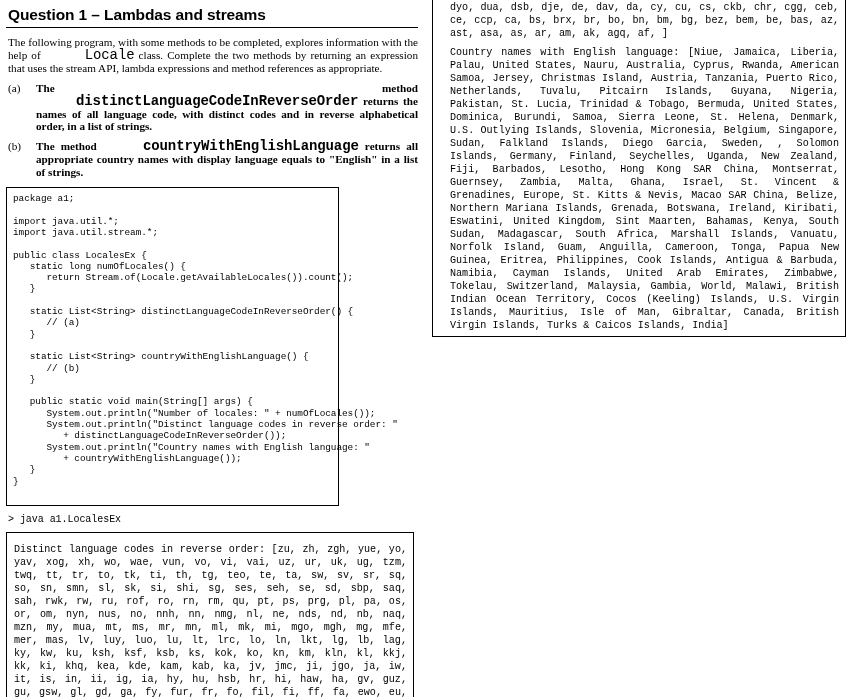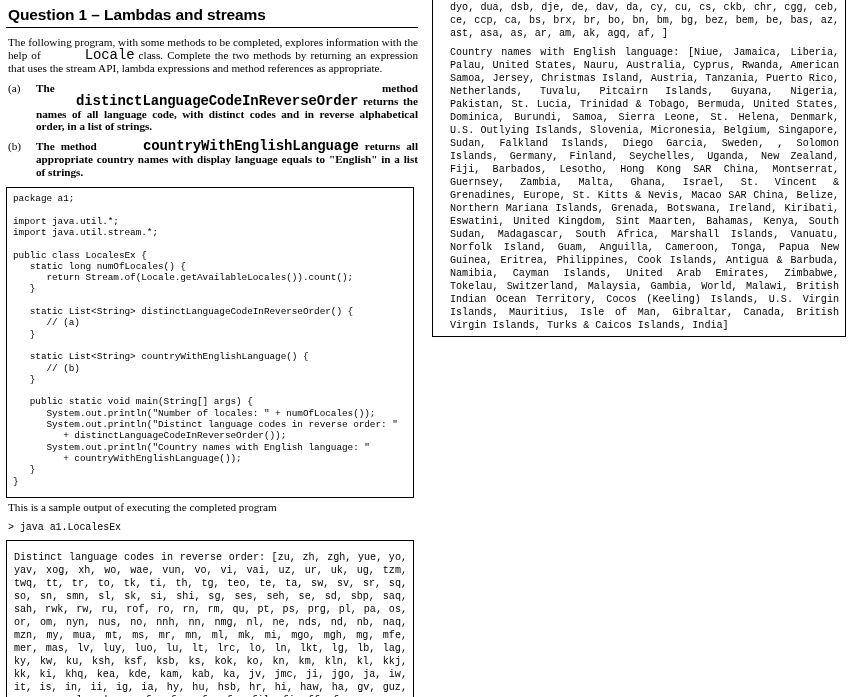--- a/index.html
+++ b/index.html
@@ -74,23 +74,23 @@
     text-align: justify;
     font-weight: bold;
   }
 
   #closing-paragraph { margin-top: 7px; }
 
   
   #code-box {
     border: 1px solid #000;
     margin: 8px 2px 0 0;
-    width: 408px;
+    width: 333px;
     box-sizing: border-box;
-    padding: 5px 6px 10px 6px;
+    padding: 5px 6px 18px 6px;
     background: #fff;
   }
   #code-text {
     font-family: "Liberation Mono", monospace;
     font-size: 9.4px;
     line-height: 11.3px;
     white-space: pre;
     margin: 0;
     letter-spacing: -0.05px;
   }
@@ -194,21 +194,20 @@
    public static void main(String[] args) {
       System.out.println("Number of locales: " + numOfLocales());
       System.out.println("Distinct language codes in reverse order: "
          + distinctLanguageCodeInReverseOrder());
       System.out.println("Country names with English language: "
          + countryWithEnglishLanguage());
    }
 }</pre>
   </div>
 
-  <p id="sample-output-caption">This is a sample output of executing the completed program</p>
 
   <p id="shell-command">&gt; java a1.LocalesEx</p>
 
   <div id="output-box-left">
     <div class="out-gap"></div>
     <div class="output-text justified">Distinct language codes in reverse order: [zu, zh, zgh, yue, yo, yav, xog, xh, wo, wae, vun, vo, vi, vai, uz, ur, uk, ug, tzm, twq, tt, tr, to, tk, ti, th, tg, teo, te, ta, sw, sv, sr, sq, so, sn, smn, sl, sk, si, shi, sg, ses, seh, se, sd, sbp, saq, sah, rwk, rw, ru, rof, ro, rn, rm, qu, pt, ps, prg, pl, pa, os, or, om, nyn, nus, no, nnh, nn, nmg, nl, ne, nds, nd, nb, naq, mzn, my, mua, mt, ms, mr, mn, ml, mk, mi, mgo, mgh, mg, mfe, mer, mas, lv, luy, luo, lu, lt, lrc, lo, ln, lkt, lg, lb, lag, ky, kw, ku, ksh, ksf, ksb, ks, kok, ko, kn, km, kln, kl, kkj, kk, ki, khq, kea, kde, kam, kab, ka, jv, jmc, ji, jgo, ja, iw, it, is, in, ii, ig, ia, hy, hu, hsb, hr, hi, haw, ha, gv, guz, gu, gsw, gl, gd, ga, fy, fur, fr, fo, fil, fi, ff, fa, ewo, eu, et, es, eo, en, el, ee, ebu, dz,</div>
   </div>
 
 </div>
 

